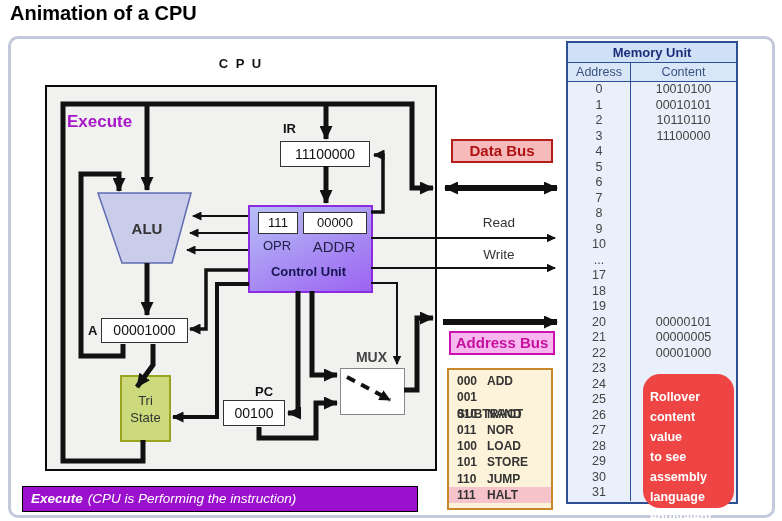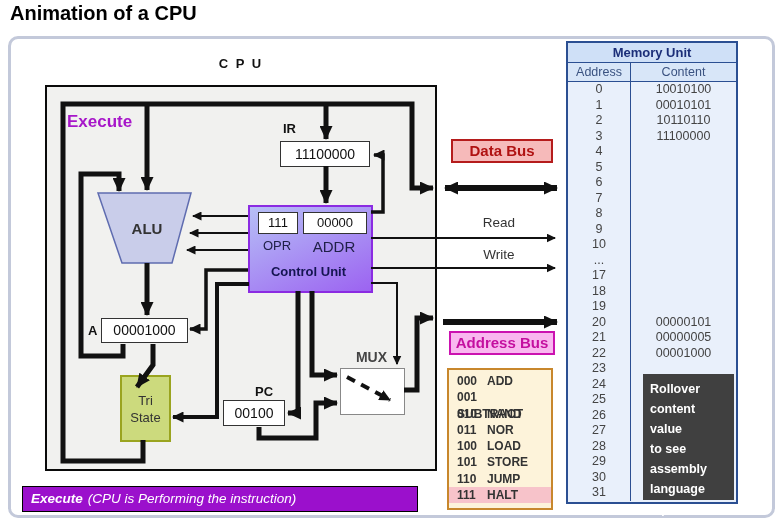--- a/index.html
+++ b/index.html
@@ -41,22 +41,22 @@
   .op-row .code{display:inline-block;width:30px;}
   .op-row.hl{background:#f7c3ca;}
   #memory-table{left:566px;top:41px;width:168px;height:459px;border:2.5px solid #2b4f92;background:#e9f0fb;}
   #memory-title{height:19px;line-height:19px;background:#cfe0f7;border-bottom:1.5px solid #2b4f92;
                 text-align:center;font-weight:bold;font-size:13px;color:#1b2e78;}
   #memory-header{height:18px;line-height:18px;display:flex;background:#d8e6f8;border-bottom:1.5px solid #2b4f92;
                  font-size:12.5px;color:#3a5280;text-align:center;}
   #memory-header .mem-addr, .mem-row .mem-addr{width:62px;border-right:1.5px solid #2b4f92;text-align:center;}
   #memory-header .mem-content, .mem-row .mem-content{flex:1;text-align:center;}
   .mem-row{display:flex;height:15.5px;line-height:15.5px;font-size:12.5px;color:#444;}
-  #rollover-note{left:643px;top:374px;width:80px;height:121px;background:#404040;color:#fff;
-                 font-weight:bold;font-size:12.5px;line-height:20px;padding:5px 4px 0 7px;white-space:pre-line;}
+  #rollover-note{left:643px;top:374px;width:80px;height:121px;background:#ef4444;color:#fff;
+                 font-weight:bold;font-size:12.5px;line-height:20px;padding:13px 4px 0 7px;white-space:pre-line;border-radius:17px;}
   #status-bar{left:22px;top:486px;width:386px;height:24px;background:#9b10cc;border:1px solid #000;
               color:#ffffff;line-height:24px;padding-left:8px;font-size:13.5px;white-space:nowrap;font-style:italic;}
   #status-bar .phase{font-weight:bold;}
   #status-bar .desc{margin-left:5px;}
   #wiring{left:0;top:0;pointer-events:none;z-index:50;}
 </style>
 </head>
 <body>
 
 <div id="stage">

